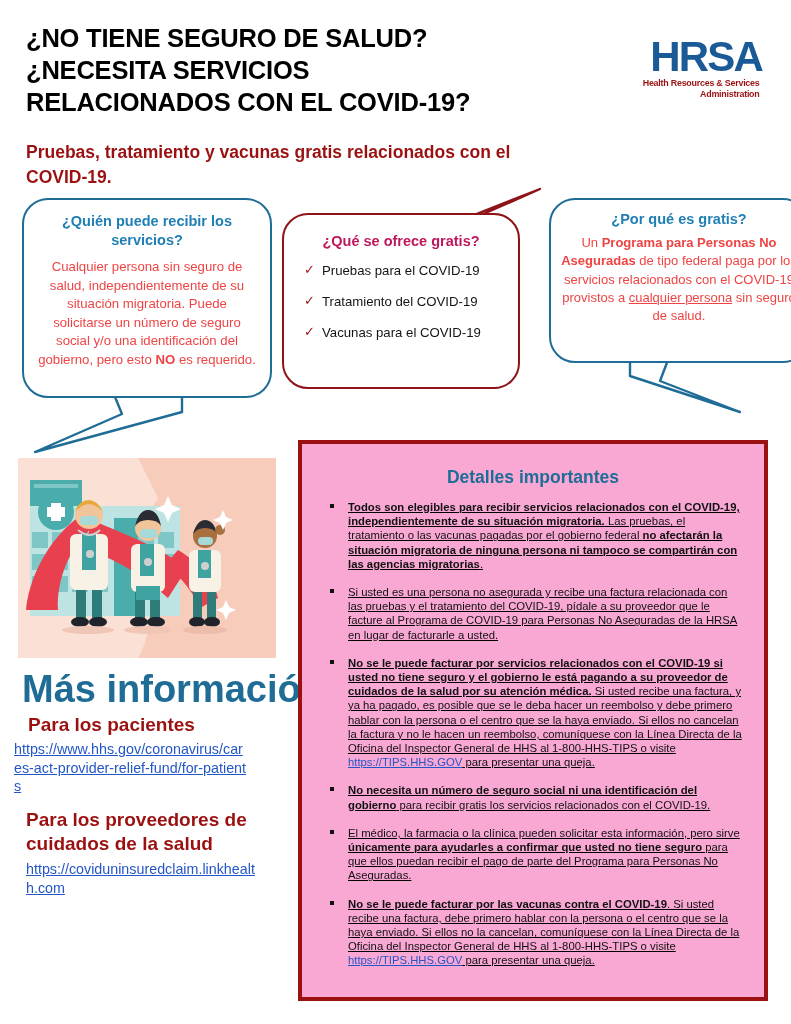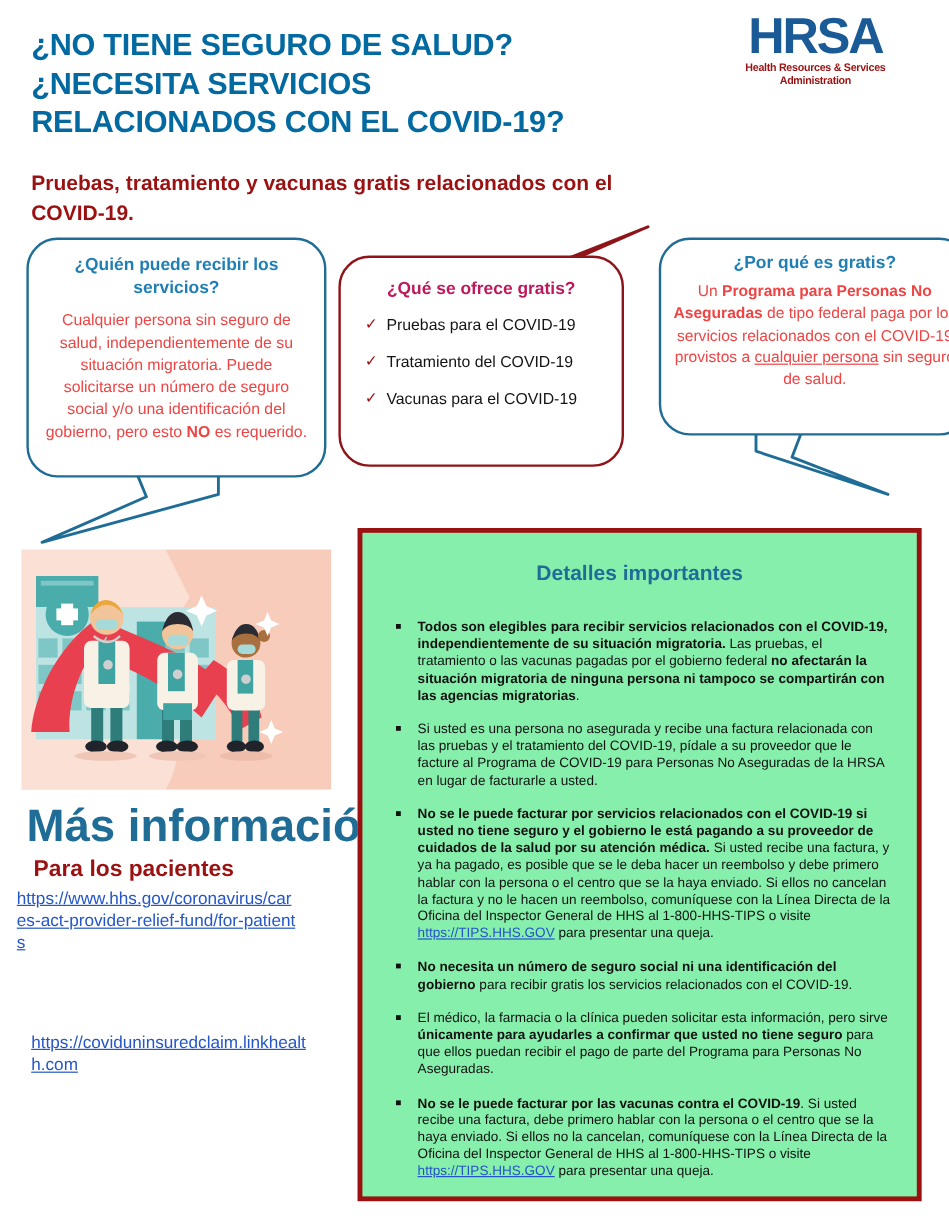--- a/index.html
+++ b/index.html
@@ -20,45 +20,45 @@
     width: 791px;
     height: 1024px;
   }
 
   
   .headline {
     position: absolute;
     left: 26px;
     top: 22px;
     width: 545px;
-    color: #0369a1;
+    color: #000000;
     font-weight: bold;
     font-size: 25.5px;
     line-height: 32px;
     letter-spacing: -0.2px;
   }
   .subhead {
     position: absolute;
     left: 26px;
     top: 140px;
     width: 540px;
     color: #9b1111;
     font-weight: bold;
     font-size: 17.5px;
     line-height: 25px;
   }
 
   
   .logo {
     position: absolute;
     left: 597px;
-    top: 8px;
+    top: 35px;
     width: 165px;
     height: 62px;
-    text-align: center;
+    text-align: right;
   }
   .logo-mark {
     font-family: "Liberation Sans", sans-serif;
     font-weight: bold;
     font-size: 42px;
     letter-spacing: -1.8px;
     color: #1a5a96;
     line-height: 44px;
   }
   .logo-sub {
@@ -184,33 +184,34 @@
 
   
   .details-box {
     position: absolute;
     left: 298px;
     top: 440px;
     width: 470px;
     height: 561px;
     box-sizing: border-box;
     border: 4px solid #9b1111;
-    background: #86efac;
+    background: #f9a8d4;
   }
   .details-title {
     text-align: center;
     color: #1f6d96;
     font-weight: bold;
     font-size: 17.5px;
     margin-top: 23px;
   }
   .details-list {
-    margin: 28px 0 0 0;
+    margin: 12px 0 0 0;
     padding: 0 22px 0 26px;
     list-style: none;
+    text-decoration: underline;
   }
   .details-list li {
     position: relative;
     font-size: 11.3px;
     line-height: 14.2px;
     color: #111111;
     margin-bottom: 14px;
     padding-left: 20px;
     text-align: left;
   }
@@ -356,20 +357,21 @@
       <path d="M208 142 l3 7 7 3 -7 3 -3 7 -3 -7 -7 -3 7 -3z" fill="#ffffff"></path>
       <ellipse cx="70" cy="172" rx="26" ry="4" fill="#f0c6b6"></ellipse>
       <ellipse cx="130" cy="172" rx="24" ry="4" fill="#f0c6b6"></ellipse>
       <ellipse cx="187" cy="172" rx="22" ry="4" fill="#eebcab"></ellipse>
     </svg>
   </div>
 
   <div class="more-title">Más información</div>
   <div class="more-h" id="more-h1">Para los pacientes</div>
   <div class="more-link" id="more-l1">https://www.hhs.gov/coronavirus/cares-act-provider-relief-fund/for-patients</div>
+  <div class="more-h" id="more-h2">Para los proveedores de cuidados de la salud</div>
   <div class="more-link" id="more-l2">https://coviduninsuredclaim.linkhealth.com</div>
 
   <div class="details-box">
     <div class="details-title">Detalles importantes</div>
     <ul class="details-list" id="details-list">
         <li><span class="sq"></span><b>Todos son elegibles para recibir servicios relacionados con el COVID-19, independientemente de su situación migratoria.</b><span> Las pruebas, el tratamiento o las vacunas pagadas por el gobierno federal </span><b>no afectarán la situación migratoria de ninguna persona ni tampoco se compartirán con las agencias migratorias</b><span>.</span></li>
         <li><span class="sq"></span><span>Si usted es una persona no asegurada y recibe una factura relacionada con las pruebas y el tratamiento del COVID-19, pídale a su proveedor que le facture al Programa de COVID-19 para Personas No Aseguradas de la HRSA en lugar de facturarle a usted.</span></li>
         <li><span class="sq"></span><b>No se le puede facturar por servicios relacionados con el COVID-19 si usted no tiene seguro y el gobierno le está pagando a su proveedor de cuidados de la salud por su atención médica.</b><span> Si usted recibe una factura, y ya ha pagado, es posible que se le deba hacer un reembolso y debe primero hablar con la persona o el centro que se la haya enviado. Si ellos no cancelan la factura y no le hacen un reembolso, comuníquese con la Línea Directa de la Oficina del Inspector General de HHS al 1-800-HHS-TIPS o visite </span><span class="lnk">https://TIPS.HHS.GOV</span><span> para presentar una queja.</span></li>
         <li><span class="sq"></span><b>No necesita un número de seguro social ni una identificación del gobierno</b><span> para recibir gratis los servicios relacionados con el COVID-19.</span></li>
         <li><span class="sq"></span><span>El médico, la farmacia o la clínica pueden solicitar esta información, pero sirve </span><b>únicamente para ayudarles a confirmar que usted no tiene seguro</b><span> para que ellos puedan recibir el pago de parte del Programa para Personas No Aseguradas.</span></li>

